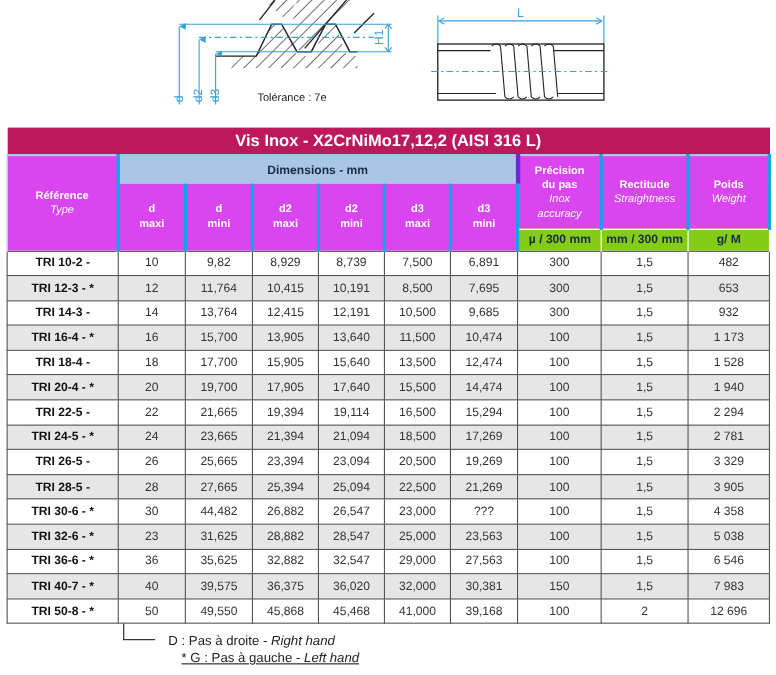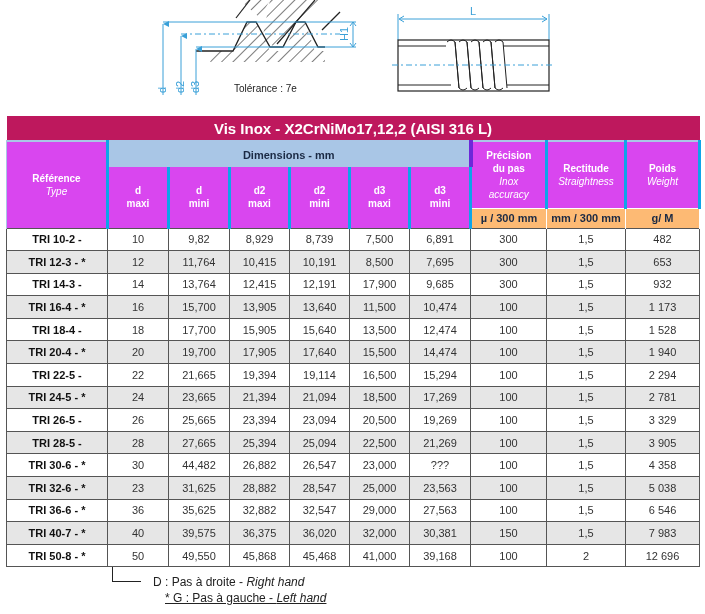--- a/index.html
+++ b/index.html
@@ -12,21 +12,21 @@
                border-collapse: collapse; table-layout: fixed; }
   table.spec td, table.spec th { padding: 0; text-align: center; vertical-align: middle; }
 
   .title-row th { background: #be185d; color: #fff; font-weight: bold; font-size: 15px;
                   height: 24px; border-bottom: 2px solid #a9c6e6; }
   .hdr { background: #d946ef; color: #fff; font-weight: bold; font-size: 10px;
          border-left: 1px solid #a9c6e6; border-right: 3px solid #0ea5e9; line-height: 13px; }
   .hdr i { font-weight: normal; font-style: italic; }
   .hdr-light { background: #a9c6e6; color: #1b2a44; font-weight: bold; font-size: 11px;
                height: 25px; border-left: 1px solid #a9c6e6; border-right: 4px solid #6d28d9; }
-  .unit { background: #fdba74; color: #1b2a44; font-weight: bold; font-size: 11px; height: 19px;
+  .unit { background: #84cc16; color: #1b2a44; font-weight: bold; font-size: 11px; height: 19px;
           border-left: 1px solid #ffffff; border-right: 1px solid #ffffff; border-top: 1px solid #fff;}
   .sub { height: 41px; }
 
   tbody td { font-size: 11px; color: #333; height: 21.6px;
              border: 1px solid #555; }
   tbody td.ref { font-weight: bold; color: #111; }
   tbody tr.alt td { background: #e6e6e6; }
   tbody tr.norm td { background: #ffffff; }
 
   .legend { position: absolute; left: 112px; top: 567px; font-size: 12px; color: #222; }
@@ -192,21 +192,21 @@
         <td>300</td>
         <td>1,5</td>
         <td>653</td>
       </tr>
       <tr class="norm">
         <td class="ref">TRI 14-3 -</td>
         <td>14</td>
         <td>13,764</td>
         <td>12,415</td>
         <td>12,191</td>
-        <td>17,900</td>
+        <td>10,500</td>
         <td>9,685</td>
         <td>300</td>
         <td>1,5</td>
         <td>932</td>
       </tr>
       <tr class="alt">
         <td class="ref">TRI 16-4 - *</td>
         <td>16</td>
         <td>15,700</td>
         <td>13,905</td>

